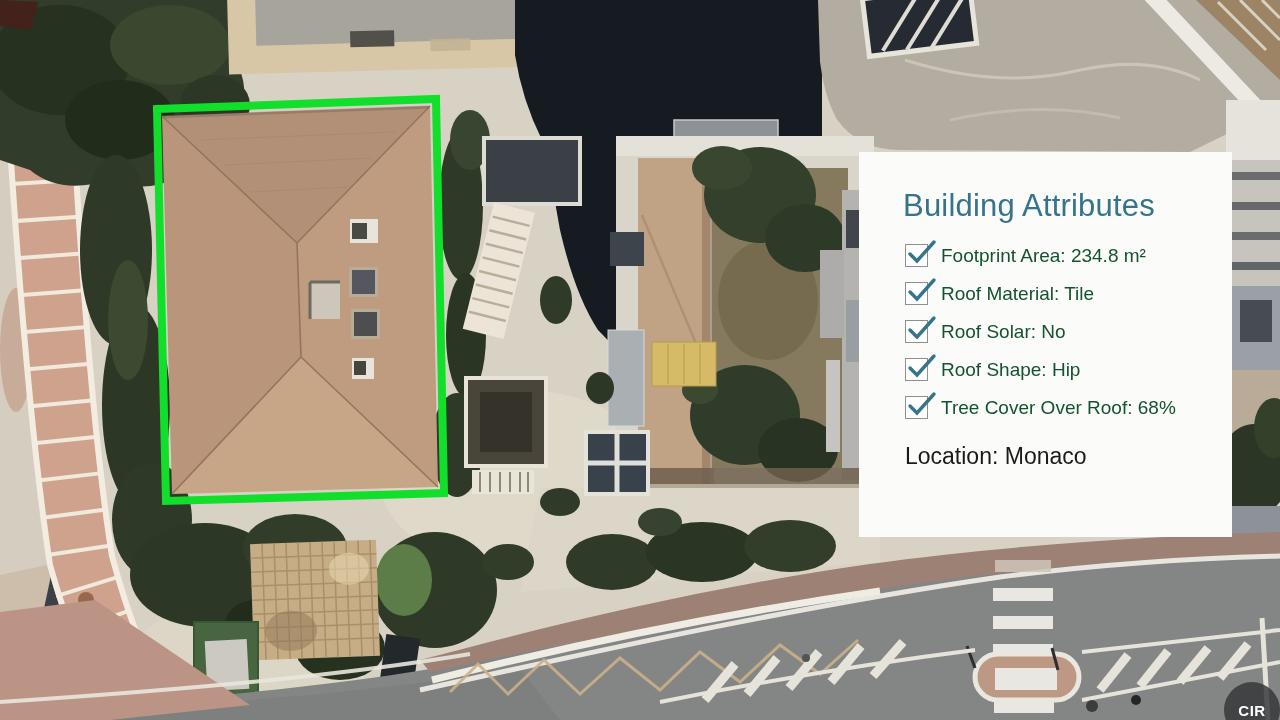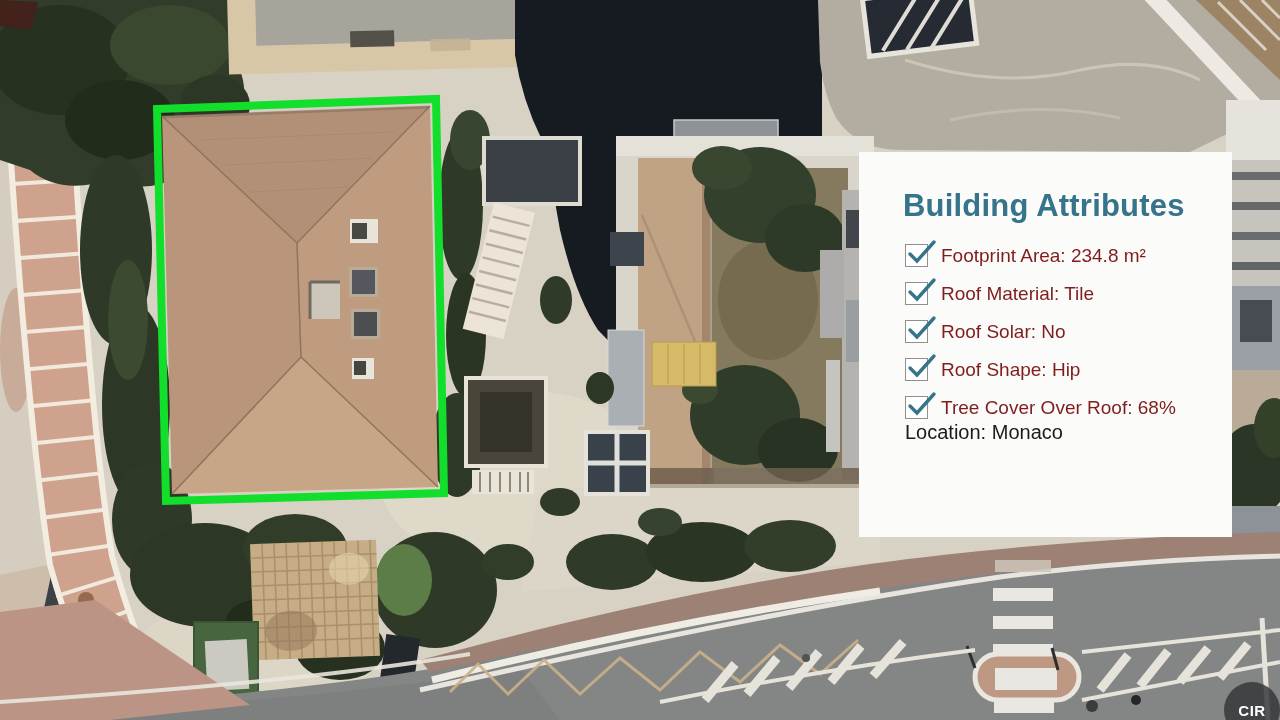--- a/index.html
+++ b/index.html
@@ -12,37 +12,37 @@
 
   
   .panel{
     position:absolute;left:859px;top:152px;width:373px;height:385px;
     background:var(--panel-bg,#fbfbfa);
     box-sizing:border-box;
     padding:38px 20px 0 44px;
   }
   .panel-title{
     color:var(--accent-teal,#377189);
-    font-size:31px;font-weight:700;letter-spacing:.2px;
+    font-size:31px;font-weight:400;letter-spacing:.2px;
     line-height:1.05;margin:0 0 20px 0;
   }
   .attr-rows{display:flex;flex-direction:column;gap:12px;}
   .attr-row{display:flex;align-items:center;height:26px;}
   .checkbox{
     position:relative;width:23px;height:23px;flex:0 0 23px;
     background:#fff;border:1px solid #909090;box-sizing:border-box;
     margin-left:2px;
   }
   .checkbox svg{position:absolute;left:0px;top:-5px;overflow:visible;}
   .checkbox svg path{stroke:var(--accent-teal,#2d7c8e);stroke-width:3.4;fill:none;stroke-linecap:round;}
   .attr-label{
-    margin-left:13px;font-size:19px;color:#7f1d1d;white-space:nowrap;
+    margin-left:13px;font-size:19px;color:#14532d;white-space:nowrap;
   }
   .location-line{
-    font-size:20px;color:#1b1b1b;margin-left:2px;
+    margin-top:22px;font-size:23px;color:#1b1b1b;margin-left:2px;
   }
 
   
   .cir-badge{
     position:absolute;left:1224px;top:682px;width:56px;height:56px;
     border-radius:50%;background:rgba(50,52,55,.82);
     color:#ffffff;font-size:15px;font-weight:700;letter-spacing:.5px;
     display:flex;align-items:center;justify-content:center;
   }
 

